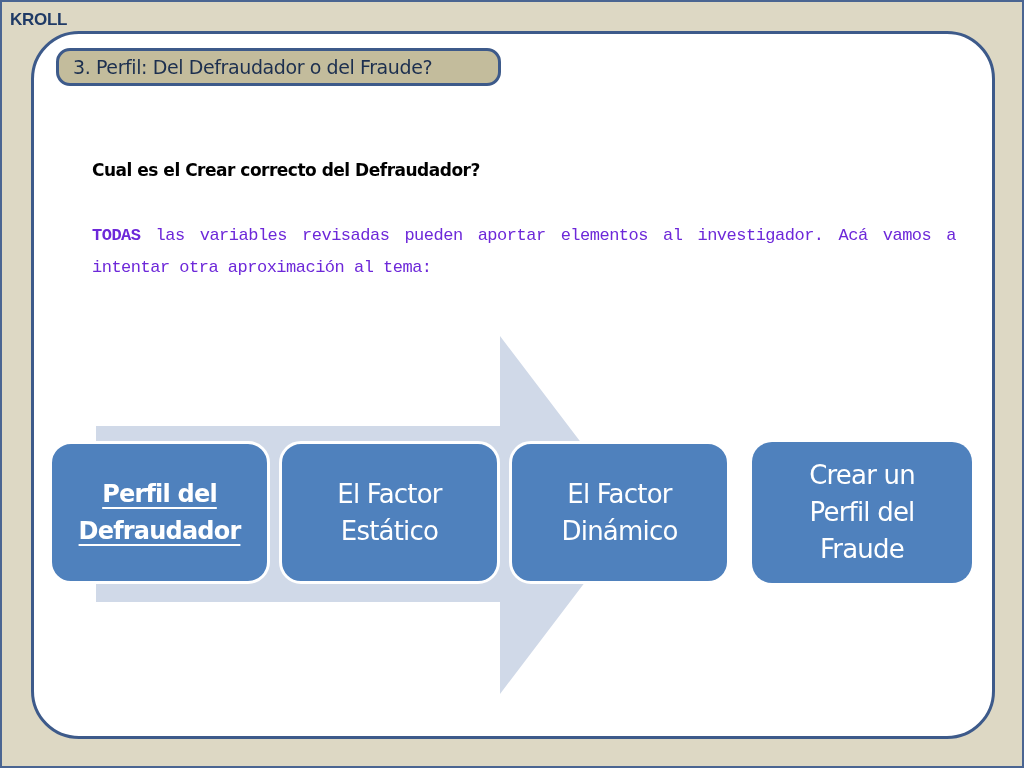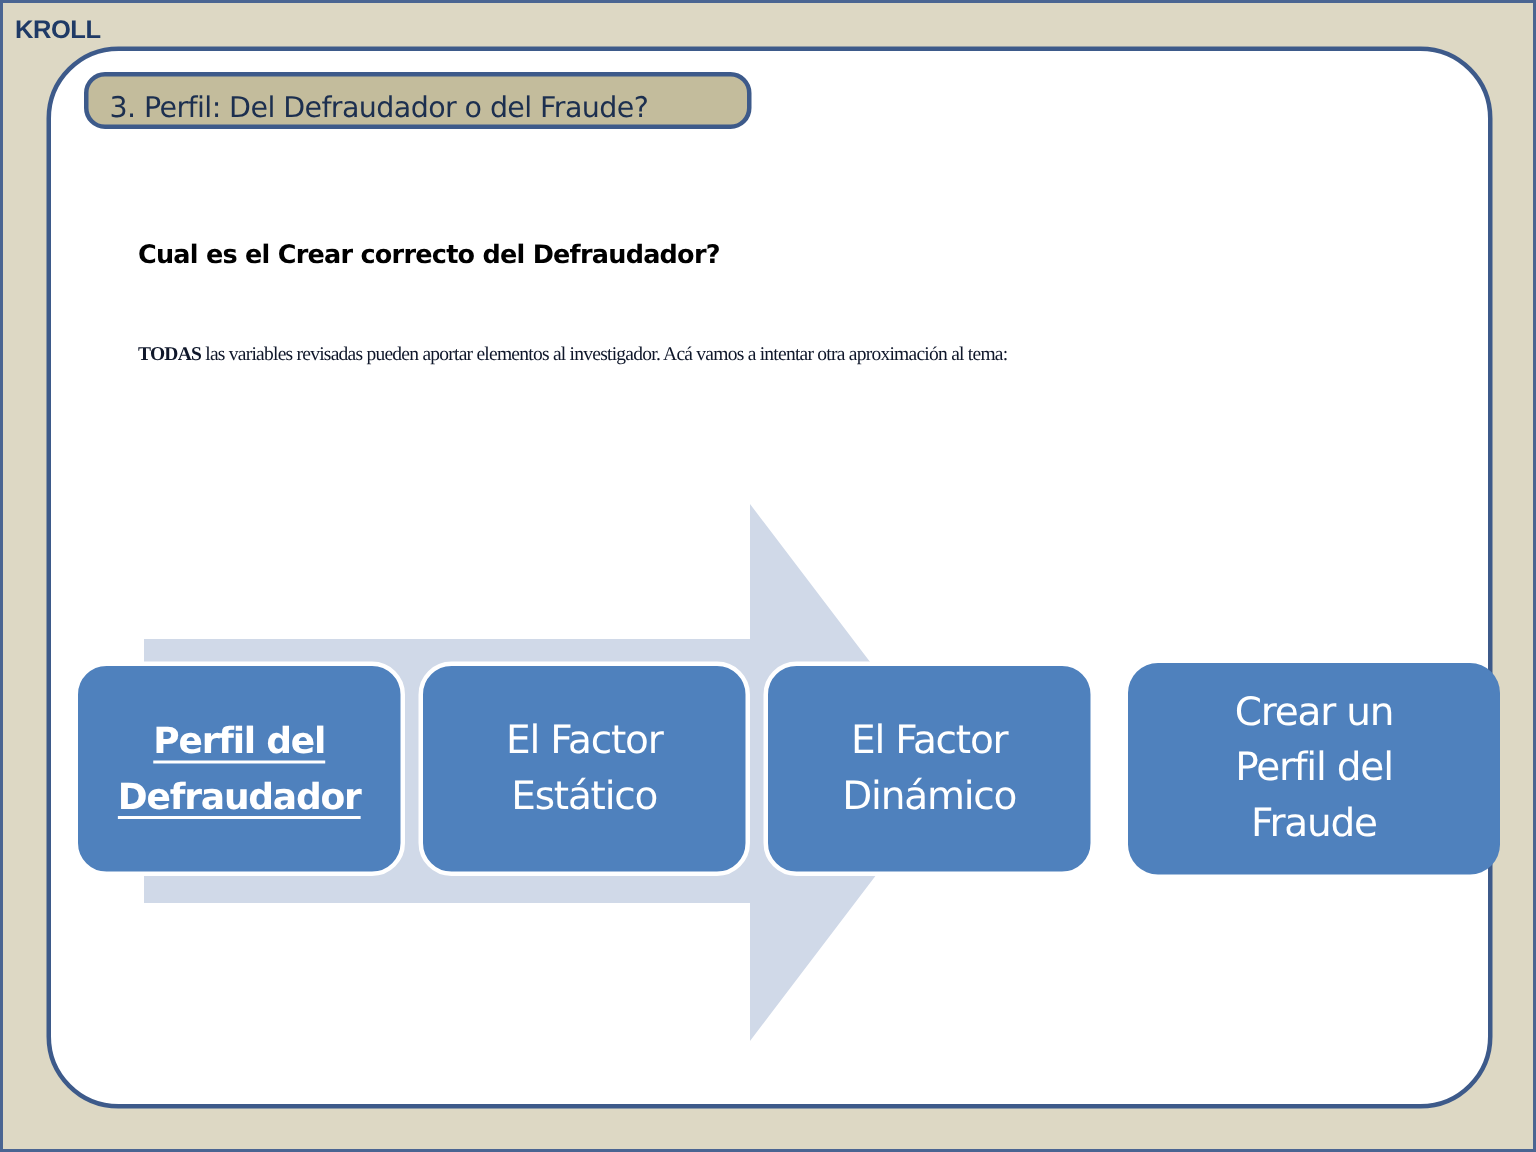--- a/index.html
+++ b/index.html
@@ -17,51 +17,51 @@
     font-weight: bold; font-size: 17px; color: #1f3a66;
     letter-spacing: -0.3px;
   }
   .panel {
     position: absolute; left: 31px; top: 31px; width: 958px; height: 702px;
     background: #ffffff; border: 3px solid #3d5a8a; border-radius: 48px;
   }
   .slide-title {
     position: absolute; left: 56px; top: 48px; width: 445px; height: 38px;
     background: #c3bc9c; border: 3px solid #3d5a8a; border-radius: 14px;
-    box-sizing: border-box; display: flex; align-items: flex-end; padding-left: 14px;
+    box-sizing: border-box; display: flex; align-items: center; padding-left: 14px;
     font-size: 19px; color: #1c2f4f; font-family: "DejaVu Sans", sans-serif;
     letter-spacing: -0.4px;
   }
   .question {
     position: absolute; left: 92px; top: 160px;
     font-weight: bold; font-size: 17px; color: #000;
     font-family: "DejaVu Sans", sans-serif; letter-spacing: -0.5px;
   }
   .paragraph {
     position: absolute; left: 92px; top: 220px; width: 864px;
-    font-size: 13px; color: #0f172a; line-height: 32px; text-align: justify;
-    font-family: Liberation Serif, serif; letter-spacing: -0.5px;
+    font-size: 17px; color: #6d28d9; line-height: 32px; text-align: justify;
+    font-family: Liberation Mono, monospace; letter-spacing: -0.5px;
   }
   .paragraph b { font-weight: bold; }
   .arrow {
     position: absolute; left: 96px; top: 336px; width: 520px; height: 358px;
   }
   .box {
     position: absolute; background: #4f81bd; color: #ffffff;
     border-radius: 22px; border: 3px solid #ffffff; box-sizing: border-box;
     display: flex; align-items: center; justify-content: center; text-align: center;
     font-size: 26px; line-height: 37px; font-family: "DejaVu Sans", sans-serif;
     letter-spacing: -0.8px;
   }
   .box.active { font-weight: bold; text-decoration: underline; text-underline-offset: 5px; font-size: 24px; }
   .box .lbl { white-space: pre-line; }
   .b1 { left: 49px;  top: 441px; width: 221px; height: 143px; }
   .b2 { left: 279px; top: 441px; width: 221px; height: 143px; }
   .b3 { left: 509px; top: 441px; width: 221px; height: 143px; }
-  .b4 { left: 752px; top: 442px; width: 248px; height: 141px; border: none; border-radius: 20px; }
+  .b4 { left: 752px; top: 442px; width: 220px; height: 141px; border: none; border-radius: 20px; }
 </style>
 </head>
 <body>
 
 <div class="outer-frame"></div>
 <div class="brand">KROLL</div>
 
 <div class="panel"></div>
 
 <div class="slide-title">

